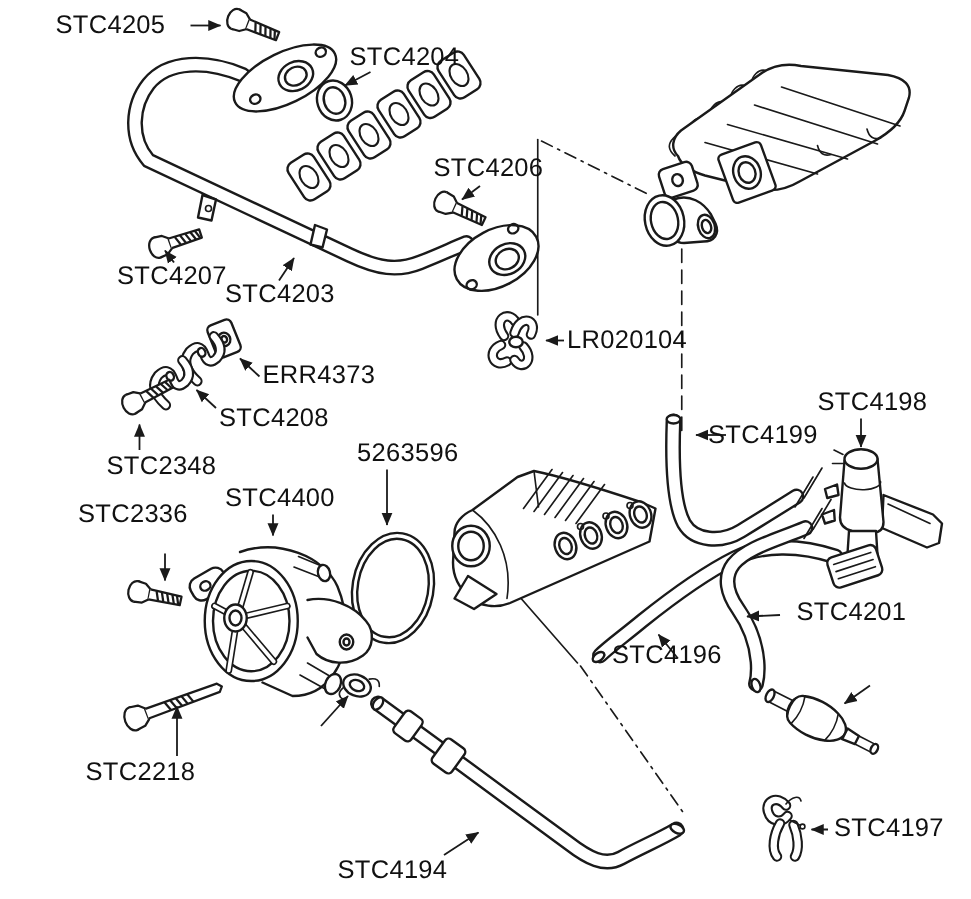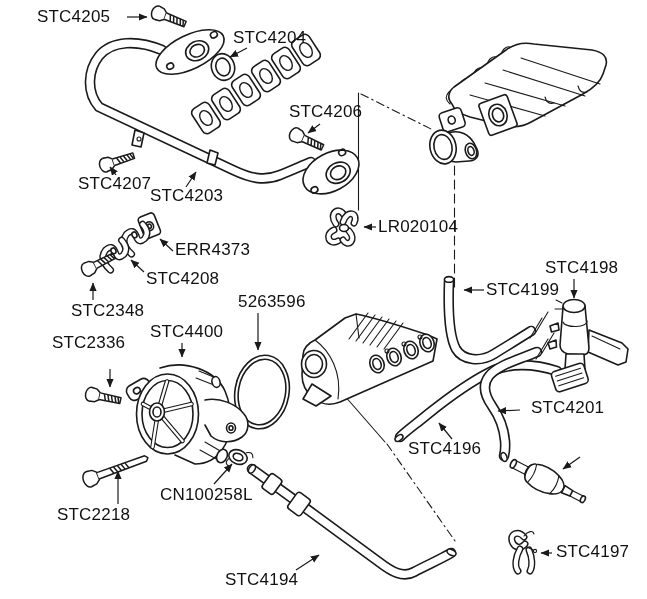--- a/index.html
+++ b/index.html
@@ -347,22 +347,21 @@
 <div class="lbl" style="left:289px;top:103px">STC4206</div>
 <div class="lbl" style="left:78px;top:175px">STC4207</div>
 <div class="lbl" style="left:150px;top:187px">STC4203</div>
 <div class="lbl" style="left:175px;top:241px">ERR4373</div>
 <div class="lbl" style="left:146px;top:270px">STC4208</div>
 <div class="lbl" style="left:71px;top:302px">STC2348</div>
 <div class="lbl" style="left:238px;top:293px">5263596</div>
 <div class="lbl" style="left:150px;top:323px">STC4400</div>
 <div class="lbl" style="left:52px;top:334px">STC2336</div>
 <div class="lbl" style="left:57px;top:506px">STC2218</div>
-<div class="lbl" style="left:160px;top:486px">CN100258L</div>
 <div class="lbl" style="left:225px;top:571px">STC4194</div>
 <div class="lbl" style="left:378px;top:218px">LR020104</div>
-<div class="lbl" style="left:486px;top:281px">STC4199</div>
+<div class="lbl" style="left:472px;top:281px">STC4199</div>
 <div class="lbl" style="left:545px;top:259px">STC4198</div>
 <div class="lbl" style="left:531px;top:399px">STC4201</div>
-<div class="lbl" style="left:408px;top:440px">STC4196</div>
+<div class="lbl" style="left:408px;top:428px">STC4196</div>
 <div class="lbl" style="left:556px;top:543px">STC4197</div>
 
 </div>
 
 </body></html>

